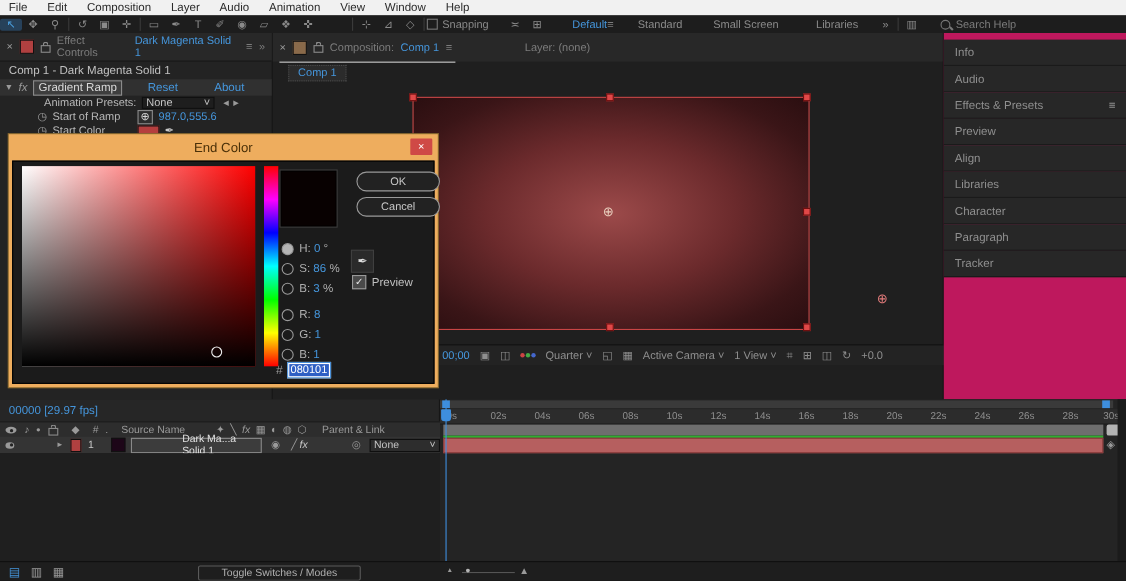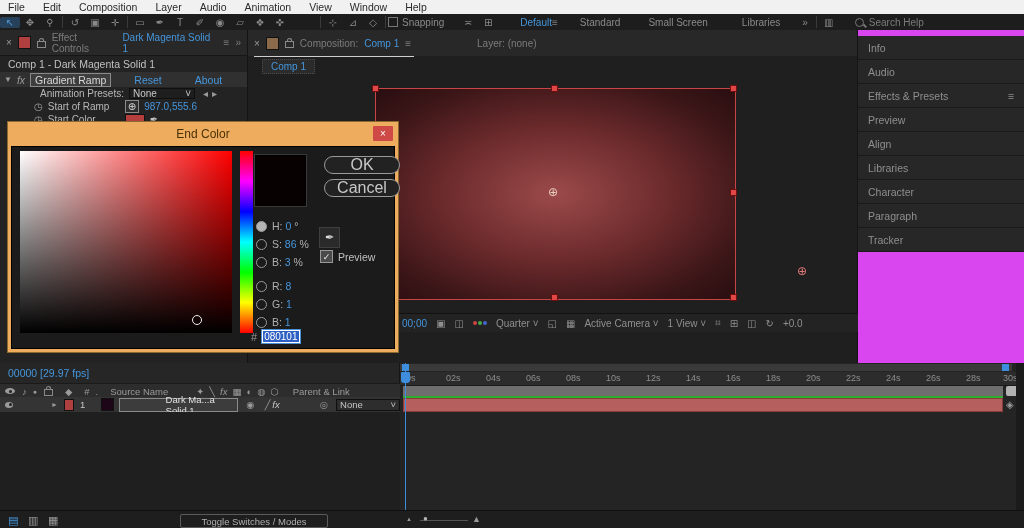--- a/index.html
+++ b/index.html
@@ -20,21 +20,21 @@
   .tool{width:20px;text-align:center;}
   .tool.active{color:#4ba0e0;background:#27415a;border-radius:2px;}
   .tdiv{width:1px;height:12px;background:#3a3a3a;margin:0 2px;}
   .chk{display:inline-block;width:8px;height:8px;border:1px solid #777;margin-right:4px;}
   .mag{display:inline-block;width:7px;height:7px;border:1.5px solid #777;border-radius:50%;position:relative;margin-right:5px;}
   .mag:after{content:'';position:absolute;width:4px;height:1.5px;background:#777;right:-4px;bottom:-1px;transform:rotate(45deg);}
   
   .panel-border{border-right:1px solid #141414;box-sizing:border-box;}
   #ec-panel{left:0;top:30px;width:248px;height:333px;background:#232323;}
   #comp-panel{left:248px;top:30px;width:610px;height:333px;background:#1f1f1f;}
-  #sidebar{left:858px;top:30px;width:166px;height:333px;background:#d946ef;}
+  #sidebar{left:858px;top:30px;width:166px;height:333px;background:#be185d;}
   .tabrow{height:26px;background:#282828;border-bottom:1px solid #161616;display:flex;align-items:center;font-size:10px;gap:6px;padding:0 6px;box-sizing:border-box;}
   .swatch-sm{display:inline-block;width:11px;height:11px;border:1px solid #111;}
   .lockicon{display:inline-block;width:7px;height:5px;border:1px solid #8a8a8a;position:relative;margin-top:3px;}
   .lockicon:before{content:'';position:absolute;width:3px;height:3px;border:1px solid #8a8a8a;border-bottom:none;border-radius:3px 3px 0 0;top:-4px;left:1px;}
   .eyeicon{display:inline-block;width:10px;height:6px;border-radius:50%;background:#9a9a9a;position:relative;}
   .eyeicon:after{content:'';position:absolute;width:3px;height:3px;border-radius:50%;background:#222;top:1.5px;left:3.5px;}
   .boxbtn{border:1px solid #8a8a8a;background:#3e3e3e;padding:0 4px;color:#d8d8d8;}
   .ddown{background:#1e1e1e;border:1px solid #0f0f0f;color:#c6c6c6;display:flex;justify-content:space-between;align-items:center;padding:0 3px;box-sizing:border-box;}
   
   .sbar{height:23px;background:#272727;border-bottom:1px solid #1a1a1a;display:flex;align-items:center;
@@ -45,21 +45,21 @@
   #dlg-close{position:absolute;top:4px;right:5px;width:20px;height:15px;background:#cf4946;color:#fff;
              font-size:10px;display:flex;align-items:center;justify-content:center;border-radius:1px;}
   #dlg-body{position:absolute;left:3px;top:24px;width:384px;height:203px;background:#1b1b1b;border:1px solid #000;box-sizing:border-box;}
   #colorfield{position:absolute;left:8px;top:4px;width:212px;height:182px;
      background:linear-gradient(to bottom,rgba(0,0,0,0),#000),linear-gradient(to right,#fff,#f00);}
   #field-cursor{position:absolute;left:172px;top:164px;width:8px;height:8px;border:1.5px solid #eee;border-radius:50%;}
   #huestrip{position:absolute;left:228px;top:4px;width:13px;height:182px;
      background:linear-gradient(to bottom,#f00,#f0f,#00f,#0ff,#0f0,#ff0,#f00);}
   #dlg-swatch{position:absolute;left:243px;top:8px;width:49px;height:49px;background:#080101;border:1px solid #000;outline:1px solid #3a3a3a;}
   .pillbtn{position:absolute;left:312px;width:74px;height:16px;border:1px solid #9a9a9a;border-radius:9px;
-           color:#c8c8c8;font-size:16px;display:flex;align-items:center;justify-content:center;background:#222;}
+           color:#c8c8c8;font-size:10px;display:flex;align-items:center;justify-content:center;background:#222;}
   .radiorow{position:absolute;left:244px;height:12px;display:flex;align-items:center;font-size:10.5px;color:#b0b0b0;}
   .radio{display:inline-block;width:9px;height:9px;border:1px solid #9a9a9a;border-radius:50%;margin-right:5px;background:transparent;}
   .radio.sel{background:#b5b5b5;}
   #eyedrop{position:absolute;left:307px;top:80px;width:19px;height:19px;background:#2a2a2a;border:1px solid #3f3f3f;
            color:#ddd;display:flex;align-items:center;justify-content:center;font-size:11px;}
   #previewrow{position:absolute;left:308px;top:103px;display:flex;align-items:center;gap:5px;color:#c0c0c0;font-size:10.5px;}
   .chkbox{width:11px;height:11px;background:#4a4a4a;border:1px solid #999;color:#e8e8e8;font-size:9px;
           display:flex;align-items:center;justify-content:center;}
   #hexrow{position:absolute;left:239px;top:182px;display:flex;align-items:center;gap:4px;}
   #hexfield{background:#fff;border:1px solid #4a90d8;height:13px;display:flex;align-items:center;padding:0 1px;}

